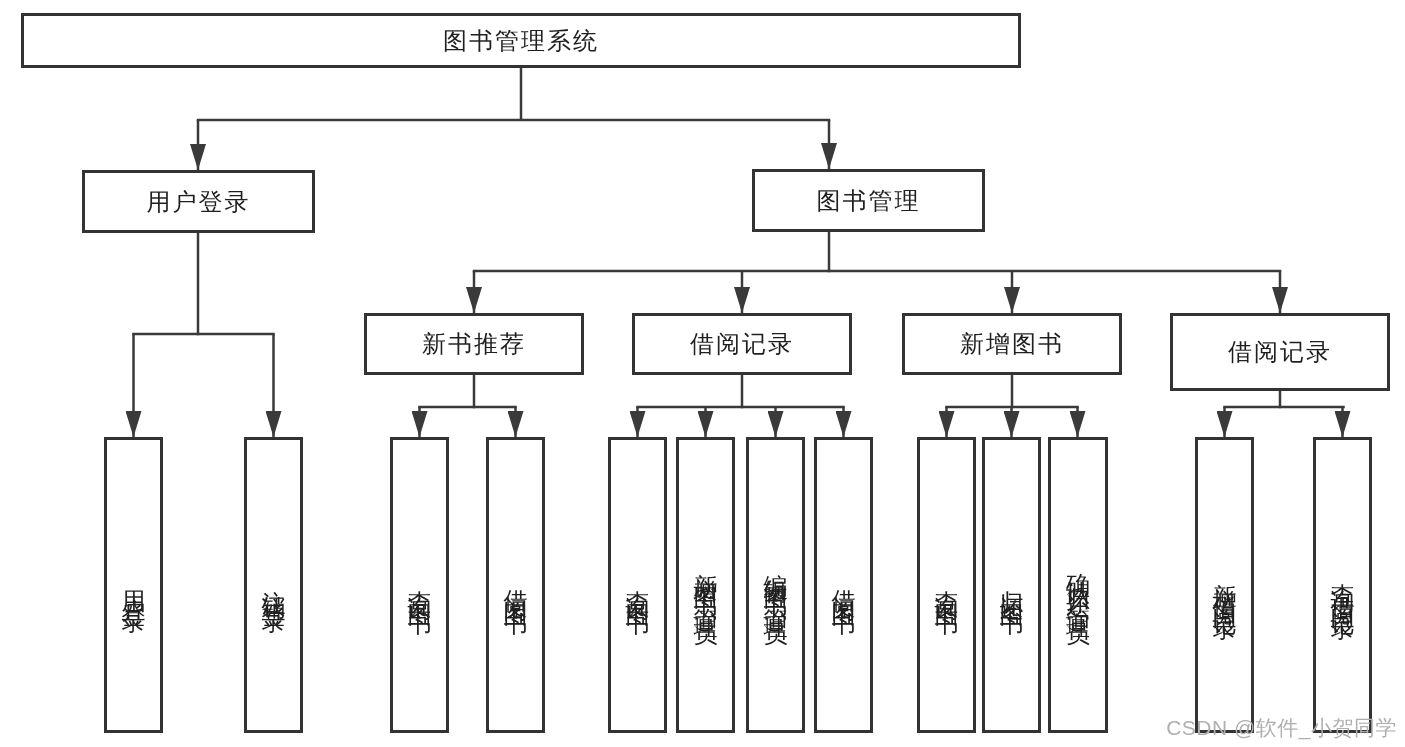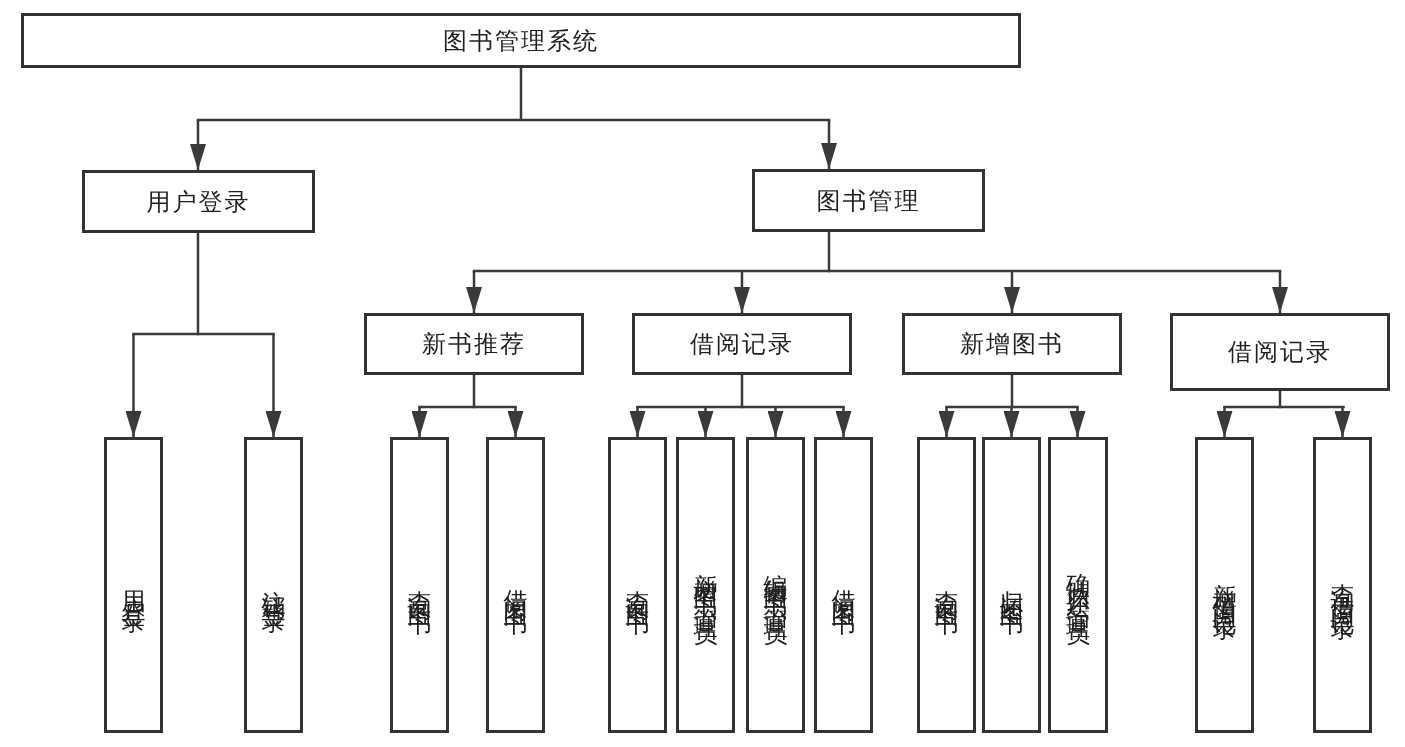--- a/index.html
+++ b/index.html
@@ -140,14 +140,15 @@
     <span>确认归还（管理员）</span>
   </div>
 
   <div class="node vbox" style="left:1195px;top:437px;width:59px;height:296px">
     <span>新增借阅记录</span>
   </div>
   <div class="node vbox" style="left:1313px;top:437px;width:59px;height:296px">
     <span>查询借阅记录</span>
   </div>
 
+  <div class="watermark">CSDN @软件_小贺同学</div>
 
 </div>
 
 </body></html>

